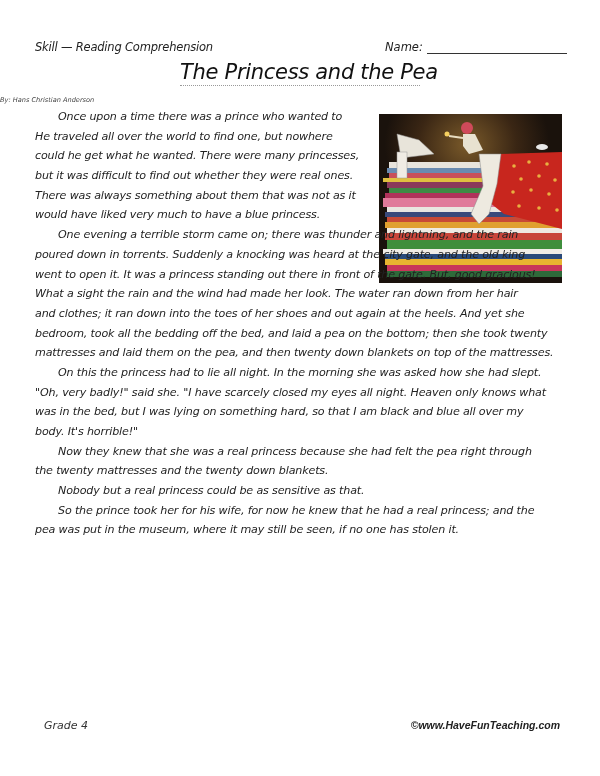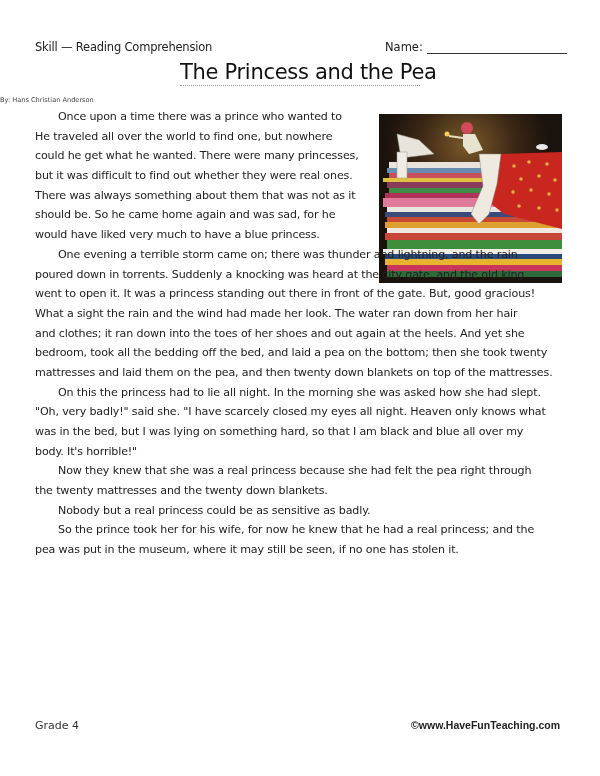--- a/index.html
+++ b/index.html
@@ -1,37 +1,37 @@
 <!DOCTYPE html>
 <html><head>
   <meta charset="utf-8">
   <style>
     html, body { margin: 0; padding: 0; }
     body {
       width: 600px; height: 776px; background: #ffffff; position: relative; overflow: hidden;
       font-family: "DejaVu Sans", sans-serif; color: #222;
     }
-    .page { position: absolute; left: 0; top: 0; width: 600px; height: 776px; }
+    .page { position: absolute; left: 0; top: 0; width: 600px; height: 776px; font-style: italic; }
     .hdr-skill { position: absolute; left: 35px; top: 40px; font-size: 11.5px; letter-spacing: -0.2px; color: #222; }
     .hdr-name { position: absolute; left: 385px; top: 40px; font-size: 11.5px; color: #222; display: flex; align-items: flex-end; }
     .hdr-name .line { display: inline-block; width: 140px; border-bottom: 1px solid #333; margin-left: 4px; height: 11px; }
     .title {
       position: absolute; left: 180px; top: 60px; width: 240px; text-align: center;
       font-size: 21px; color: #111; letter-spacing: -0.3px; white-space: nowrap;
       border-bottom: 1px dotted #999; padding-bottom: 1px;
     }
     .byline { position: absolute; left: 0; width: 600px; top: 96px; text-align: left; font-size: 6.6px; color: #444; }
     .figure {
       position: absolute; left: 379px; top: 114px; width: 183px; height: 169px;
       background: #1a120c; overflow: hidden;
     }
     .body { position: absolute; left: 35px; top: 107px; width: 532px; font-size: 11.1px; line-height: 19.7px; color: #222; letter-spacing: -0.15px; }
     .line-row { white-space: nowrap; height: 19.7px; }
     .indent { padding-left: 23px; }
-    .footer-grade { position: absolute; left: 35px; top: 719px; font-size: 11px; color: #333; }
+    .footer-grade { position: absolute; left: 44px; top: 719px; font-size: 11px; color: #333; }
     .footer-copy { position: absolute; right: 40px; top: 719px; font-size: 10.5px; font-weight: bold; color: #222; font-family: "Liberation Sans", sans-serif; }
   </style>
 </head>
 <body>
 
 <div class="page">
   <div class="hdr-skill">Skill — Reading Comprehension</div>
   <div class="hdr-name">
     <span>Name:</span>
     <span class="line"></span>
@@ -101,35 +101,34 @@
       <ellipse cx="163" cy="33" rx="6" ry="3" fill="#e8e8e8"></ellipse>
     </svg>
   </div>
 
   <div class="body">
     <div class="line-row indent">Once upon a time there was a prince who wanted to</div>
     <div class="line-row">He traveled all over the world to find one, but nowhere</div>
     <div class="line-row">could he get what he wanted. There were many princesses,</div>
     <div class="line-row">but it was difficult to find out whether they were real ones.</div>
     <div class="line-row">There was always something about them that was not as it</div>
-    <div class="line-row">should be. So he came home again and was sad, for he</div>
     <div class="line-row">would have liked very much to have a blue princess.</div>
     <div class="line-row indent">One evening a terrible storm came on; there was thunder and lightning, and the rain</div>
     <div class="line-row">poured down in torrents. Suddenly a knocking was heard at the city gate, and the old king</div>
     <div class="line-row">went to open it. It was a princess standing out there in front of the gate. But, good gracious!</div>
     <div class="line-row">What a sight the rain and the wind had made her look. The water ran down from her hair</div>
     <div class="line-row">and clothes; it ran down into the toes of her shoes and out again at the heels. And yet she</div>
     <div class="line-row">bedroom, took all the bedding off the bed, and laid a pea on the bottom; then she took twenty</div>
     <div class="line-row">mattresses and laid them on the pea, and then twenty down blankets on top of the mattresses.</div>
     <div class="line-row indent">On this the princess had to lie all night. In the morning she was asked how she had slept.</div>
     <div class="line-row">"Oh, very badly!" said she. "I have scarcely closed my eyes all night. Heaven only knows what</div>
     <div class="line-row">was in the bed, but I was lying on something hard, so that I am black and blue all over my</div>
     <div class="line-row">body. It's horrible!"</div>
     <div class="line-row indent">Now they knew that she was a real princess because she had felt the pea right through</div>
     <div class="line-row">the twenty mattresses and the twenty down blankets.</div>
-    <div class="line-row indent">Nobody but a real princess could be as sensitive as badly.</div>
+    <div class="line-row indent">Nobody but a real princess could be as sensitive as that.</div>
     <div class="line-row indent">So the prince took her for his wife, for now he knew that he had a real princess; and the</div>
     <div class="line-row">pea was put in the museum, where it may still be seen, if no one has stolen it.</div>
   </div>
 
   <div class="footer-grade">Grade 4</div>
   <div class="footer-copy">©www.HaveFunTeaching.com</div>
 </div>
 
 </body></html>

